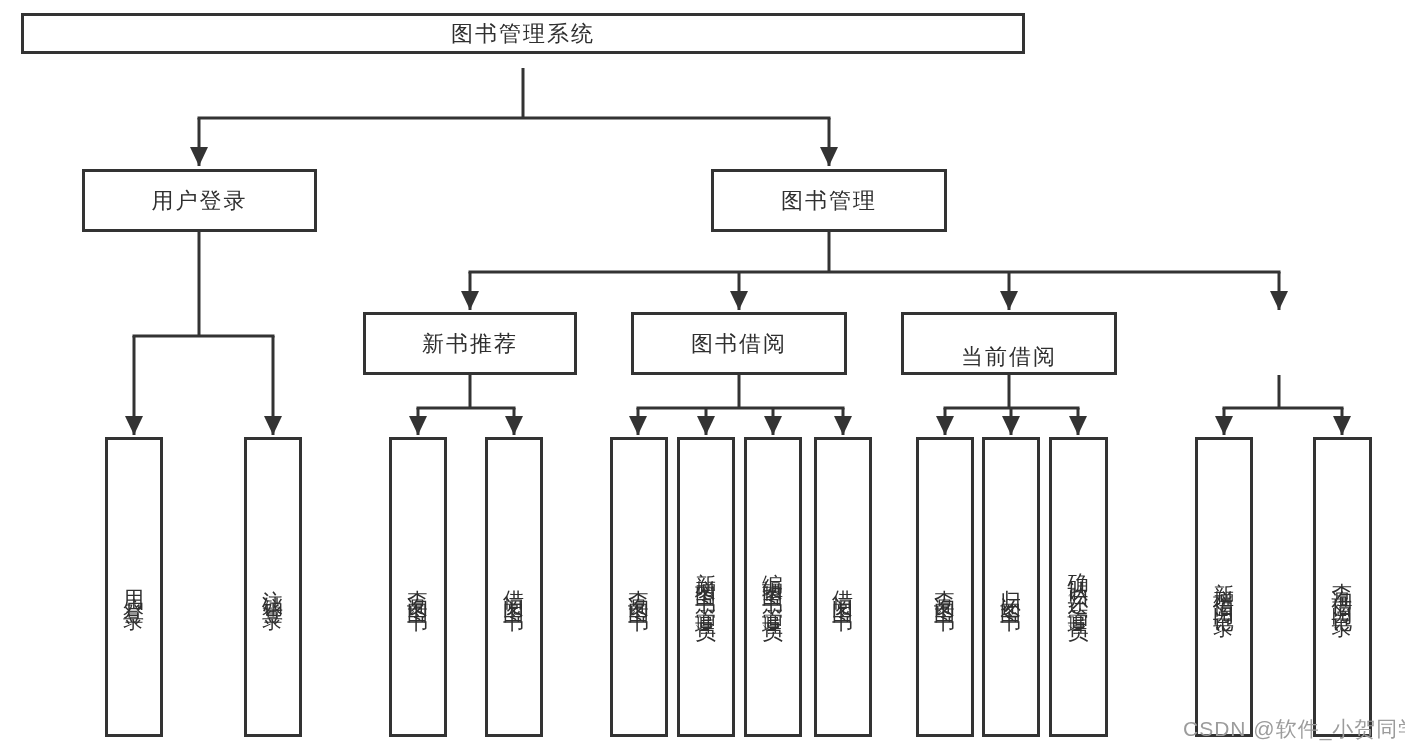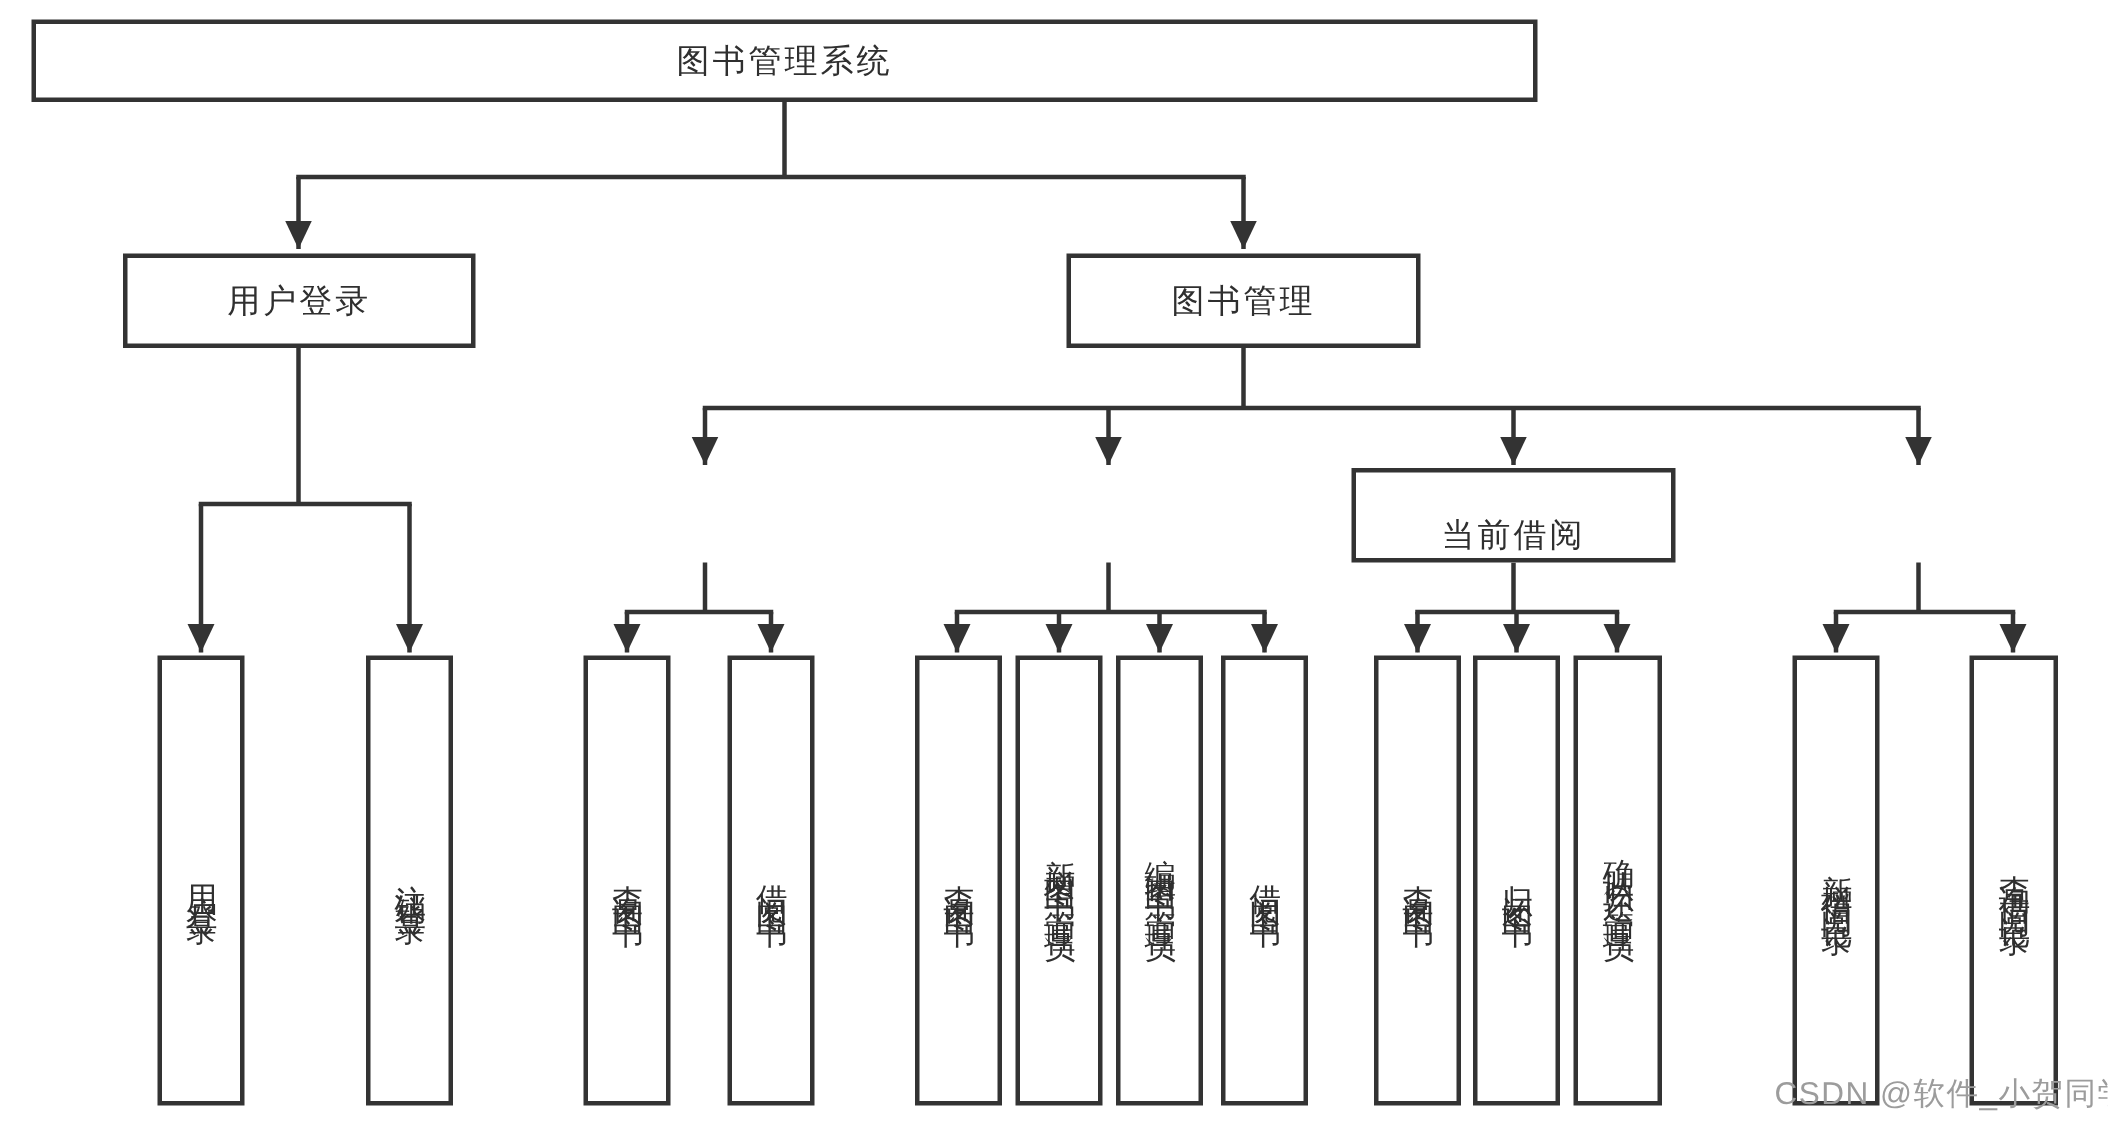--- a/index.html
+++ b/index.html
@@ -103,31 +103,37 @@
       <line x1="1011" y1="408" x2="1011" y2="435" marker-end="url(#arrow)"></line>
       <line x1="1078" y1="408" x2="1078" y2="435" marker-end="url(#arrow)"></line>
 
       <line x1="1279" y1="375" x2="1279" y2="408"></line>
       <line x1="1222.5" y1="408" x2="1343.5" y2="408"></line>
       <line x1="1224" y1="408" x2="1224" y2="435" marker-end="url(#arrow)"></line>
       <line x1="1342" y1="408" x2="1342" y2="435" marker-end="url(#arrow)"></line>
     </g>
   </svg>
 
-  <div class="node" style="left:21px; top:13px; width:1004px; height:55px;">
+  <div class="node" style="left:21px; top:13px; width:1004px; height:41px;">
     <span>图书管理系统</span>
   </div>
 
   <div class="node lvl" style="left:82px; top:169px; width:235px;">
     <span>用户登录</span>
   </div>
   <div class="node lvl" style="left:711px; top:169px; width:236px;text-align:right;">
     <span>图书管理</span>
   </div>
 
+  <div class="node lvl" style="left:363px; top:312px; width:214px;">
+    <span>新书推荐</span>
+  </div>
+  <div class="node lvl" style="left:631px; top:312px; width:216px;">
+    <span>图书借阅</span>
+  </div>
   <div class="node lvl" style="left:901px; top:312px; width:216px;align-items:flex-end;">
     <span>当前借阅</span>
   </div>
 
   <div class="node leaf" style="left:105px;">
     <span class="vtext">用户登录</span>
   </div>
   <div class="node leaf" style="left:244px;">
     <span class="vtext">注销登录</span>
   </div>

